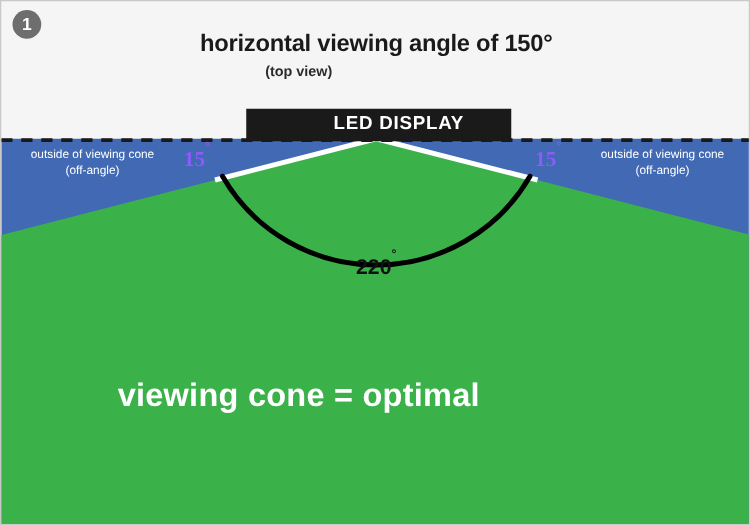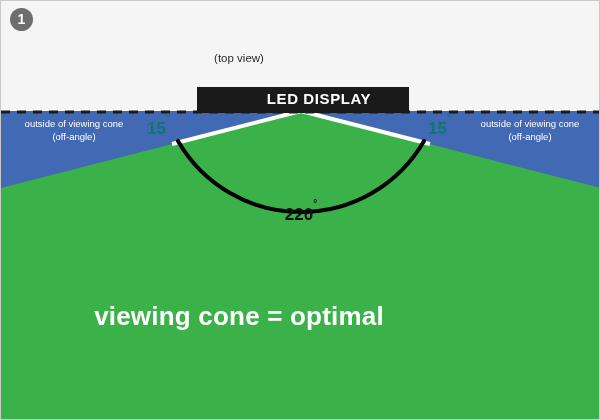--- a/index.html
+++ b/index.html
@@ -58,21 +58,21 @@
     font-weight: bold;
     color: #1a1a1a;
     letter-spacing: -0.2px;
   }
   #title-sub {
     left: 0;
     top: 51px;
     width: 476px;
     text-align: center;
     font-size: 11.5px;
-    font-weight: normal;
+    font-weight: bold;
     color: #2b2b2b;
   }
   #led-label {
     left: 196px;
     top: 89px;
     width: 244px;
     text-align: center;
     font-size: 15px;
     font-weight: bold;
     color: #ffffff;
@@ -84,21 +84,22 @@
     width: 180px;
     color: #ffffff;
   }
   #side-left { left: 2px; }
   #side-right { left: 420px; }
   .angle-num {
     position: absolute;
     top: 3px;
     font-size: 17px;
     font-weight: bold;
-    color: #0f766e;
+    color: #8b5cf6;
+    font-family: Liberation Serif, serif;
   }
   #angle-left { left: 144px; }
   #angle-right { left: 7px; }
   .angle-num sup {
     font-size: 10px;
     font-weight: bold;
     top: -0.65em;
     position: relative;
   }
   .side-caption {
@@ -154,20 +155,21 @@
 
     <line x1="0" y1="111" x2="600" y2="111" stroke="#1a1a1a" stroke-width="3" stroke-dasharray="9 7"></line>
 
     <rect x="196" y="86" width="212" height="26" fill="#1a1a1a"></rect>
 
     <path d="M 177 140 A 142 142 0 0 0 423 140" fill="none" stroke="#000000" stroke-width="4" stroke-linecap="round"></path>
   </svg>
 
   <div id="badge-one">1</div>
 
+  <div class="overlay-text" id="title-main">horizontal viewing angle of 150°</div>
 
   <div class="overlay-text" id="title-sub">(top view)</div>
 
   <div class="overlay-text" id="led-label">LED DISPLAY</div>
 
   <div class="side-block" id="side-left">
     <div class="side-caption" id="caption-left">
       <span>outside of viewing cone</span><br>
       <span>(off-angle)</span>
     </div>

